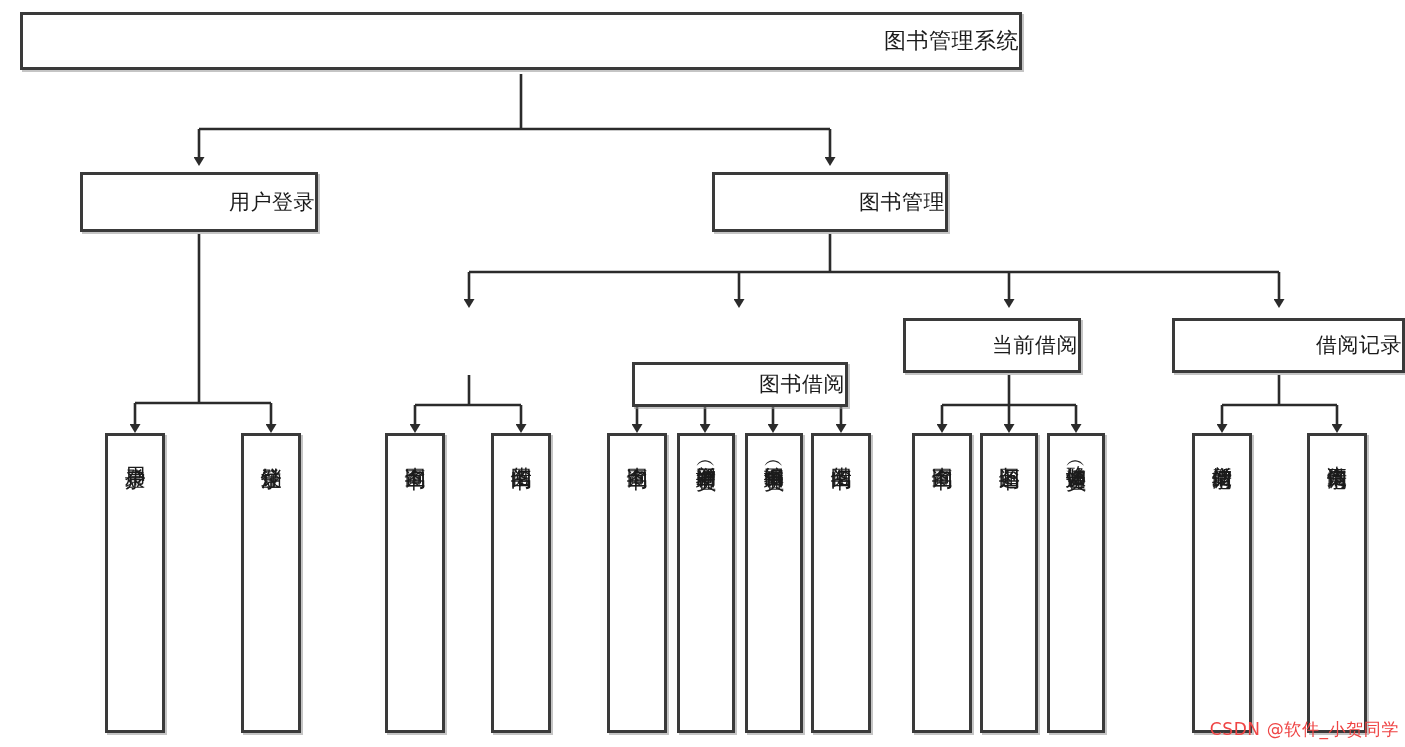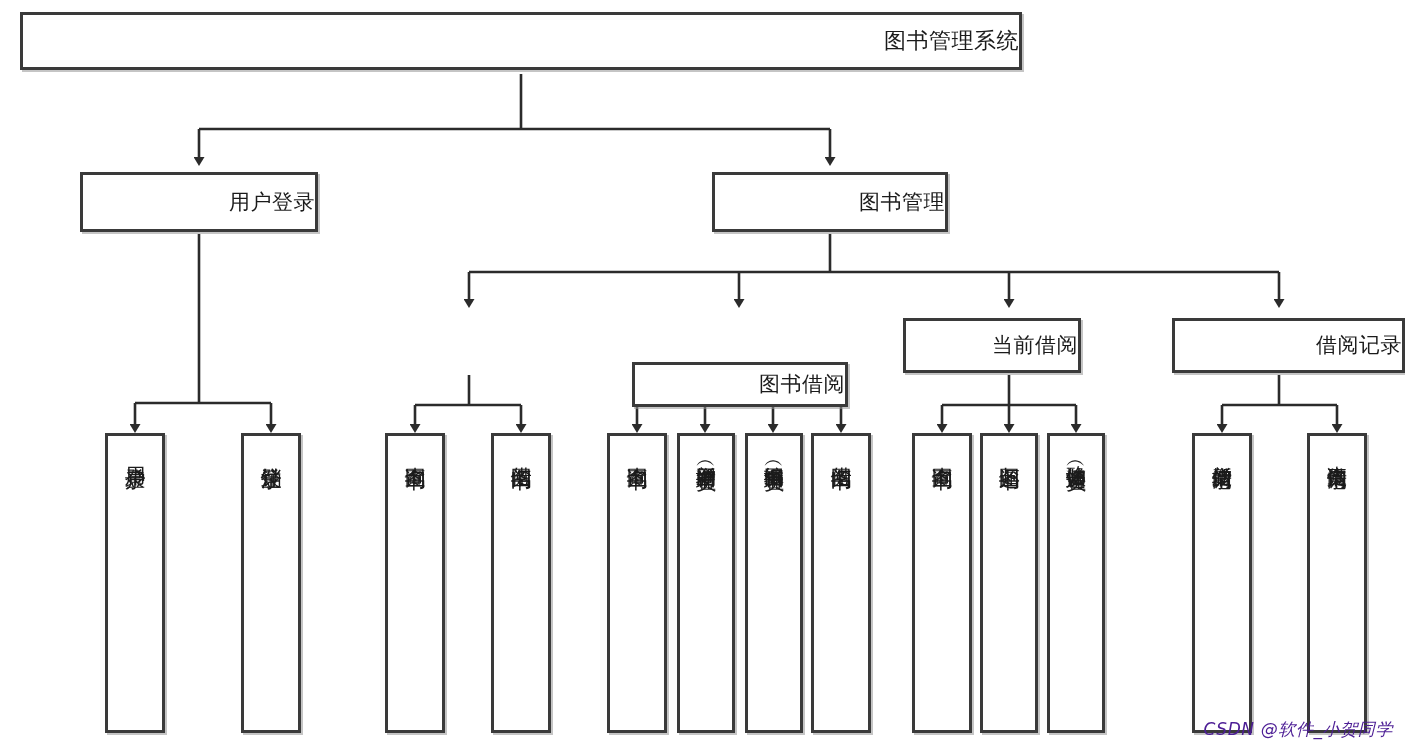--- a/index.html
+++ b/index.html
@@ -62,28 +62,27 @@
     font-size: 21px;
     line-height: 1.06;
     letter-spacing: 1px;
     white-space: nowrap;
   }
   .node.v.tall .lbl {
     font-size: 20px;
   }
   #watermark {
     position: absolute;
-    right: 12px;
+    right: 6px;
     bottom: 6px;
     font-size: 17px;
-    color: #4c1d95;
+    color: #ef4444;
     letter-spacing: 0.6px;
     z-index: 3;
     white-space: nowrap;
-    font-style: italic;
   }
 </style>
 </head>
 <body>
 
 <div id="canvas">
 
   <svg id="edges" viewBox="0 0 1405 747" width="1405" height="747">
     <defs>
       <marker id="arrow" markerWidth="9" markerHeight="11" refX="1" refY="5.5" orient="auto" markerUnits="userSpaceOnUse">

